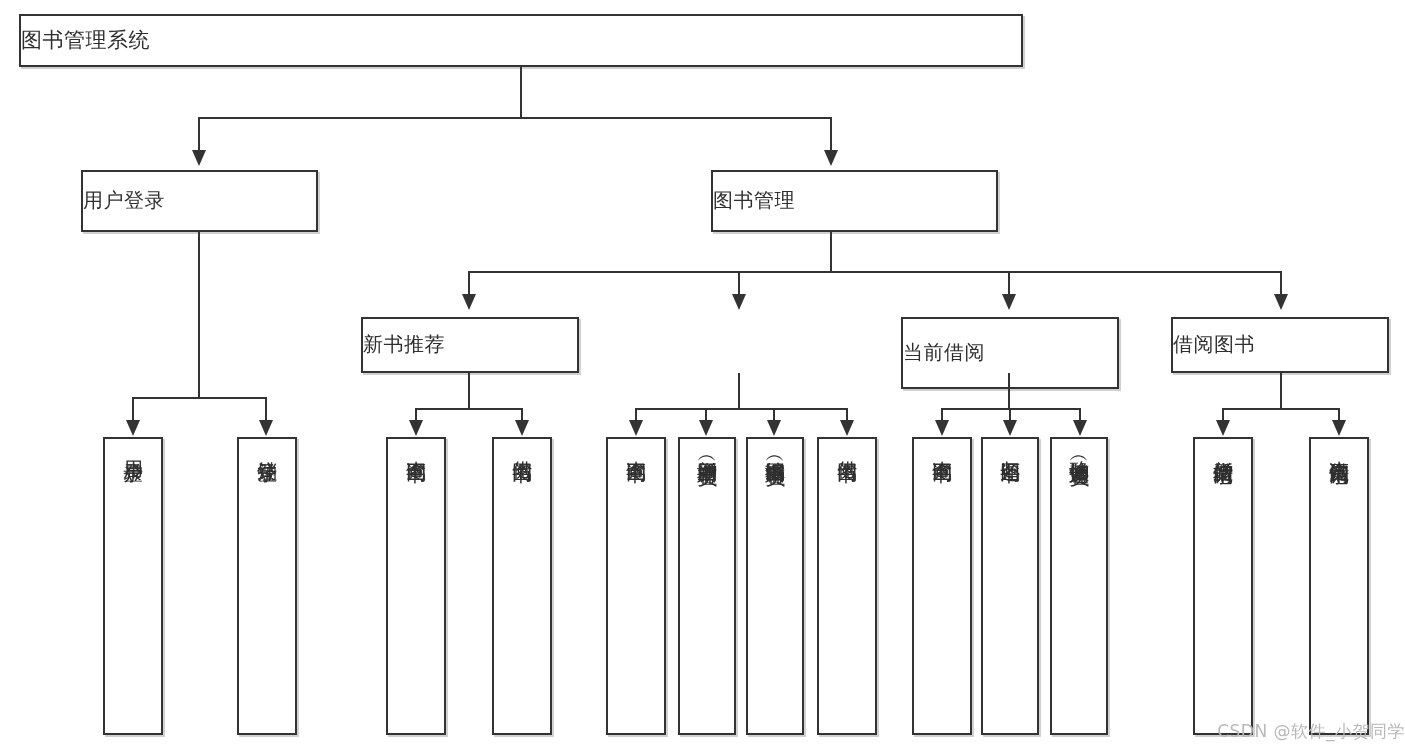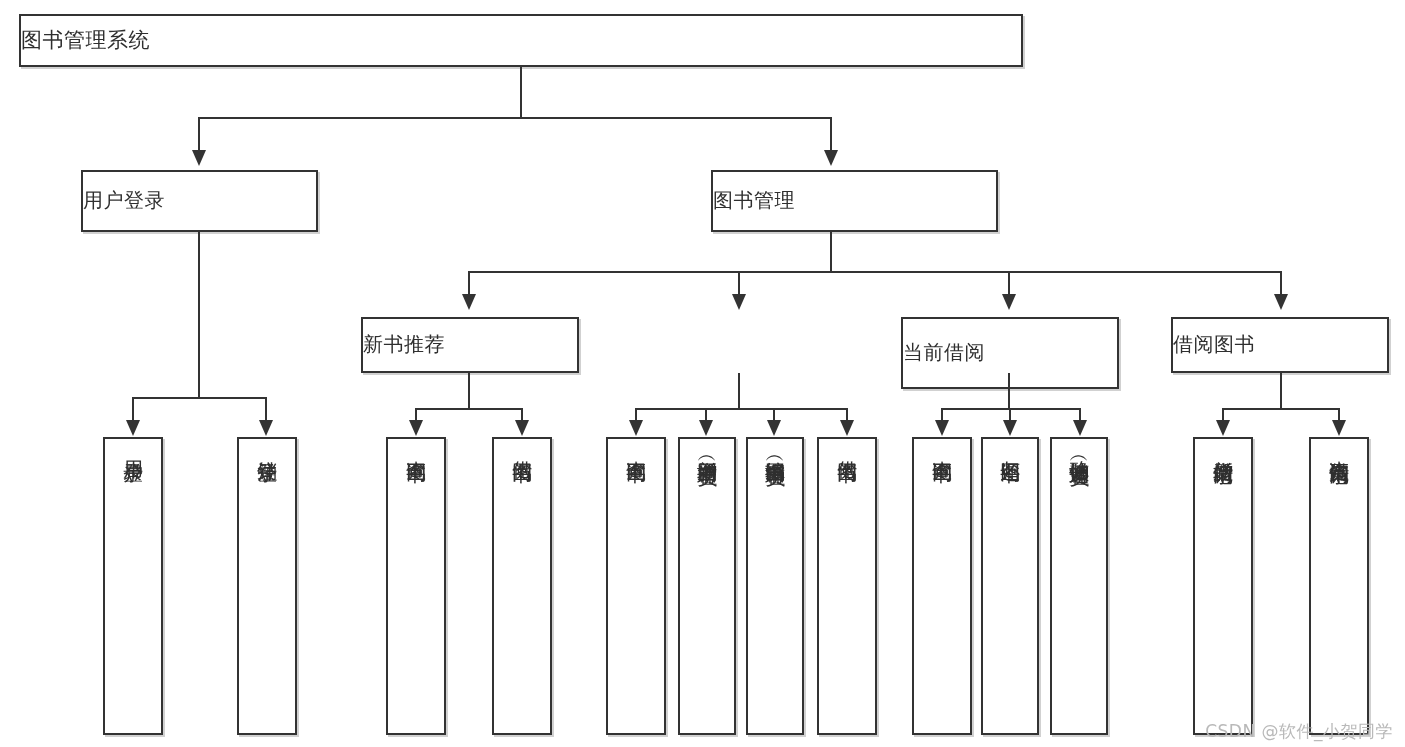--- a/index.html
+++ b/index.html
@@ -69,21 +69,21 @@
     width: 0;
     height: 0;
     border-left: 7px solid transparent;
     border-right: 7px solid transparent;
     border-top: 16px solid #333333;
   }
 
   
   #watermark {
     position: absolute;
-    right: 12px;
+    right: 0;
     bottom: 4px;
     font-size: 17px;
     color: #b9b9b9;
     letter-spacing: 0.5px;
     white-space: nowrap;
     user-select: none;
     text-align: right;
   }
 </style>
 </head>

